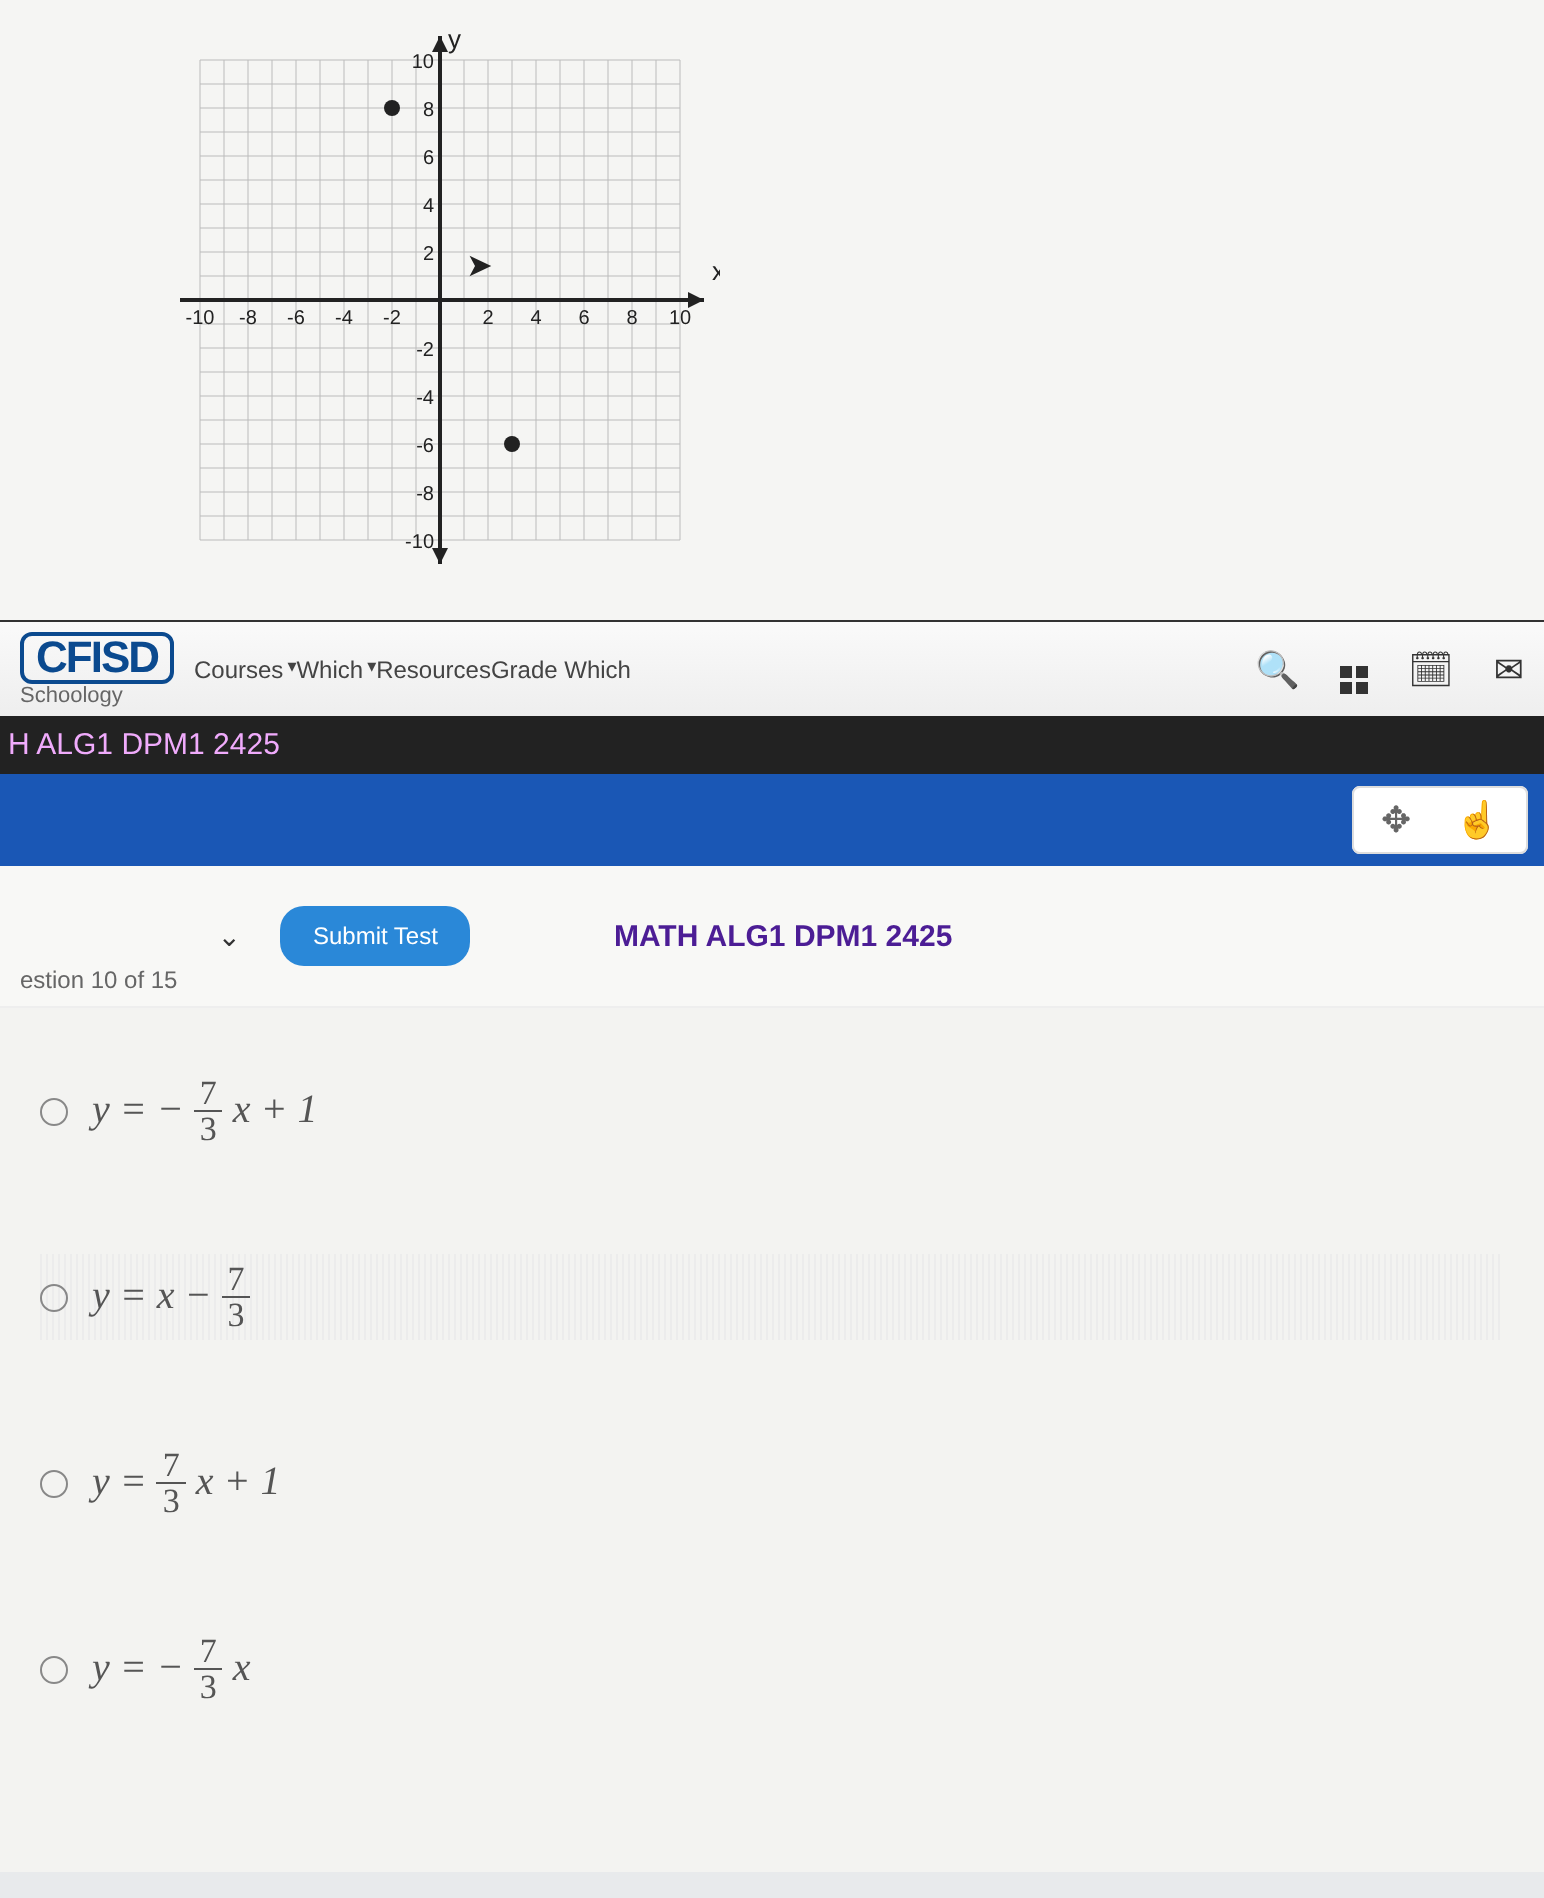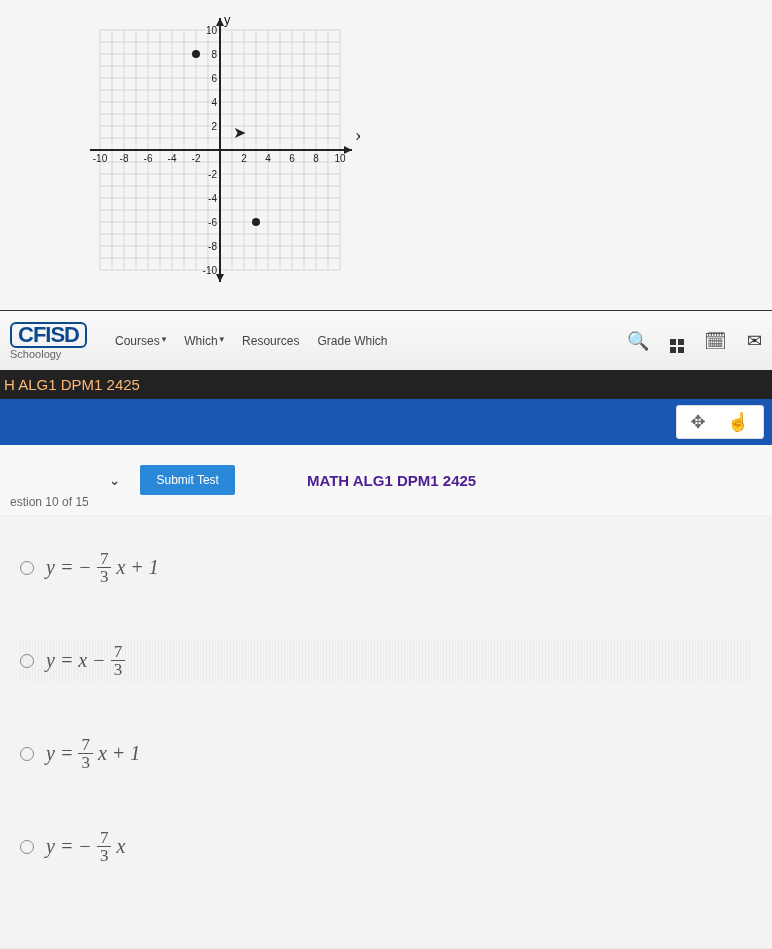--- a/index.html
+++ b/index.html
@@ -33,27 +33,26 @@
       position: absolute;
       left: 153px;
       top: 113px;
       font-size: 16px;
       color: #222;
       pointer-events: none;
     }
 
     .nav-bar {
       background: linear-gradient(#fafafa, #eee);
-      height: 60px;
+      height: 48px;
       display: flex;
       align-items: center;
       padding: 16px 10px;
       border-top: 1px solid #333;
       position: relative;
-      gap: 18px;
     }
     .logo-wrap {
       display: flex;
       flex-direction: column;
       align-items: flex-start;
       margin-right: 10px;
     }
     .logo-text {
       font-family: Arial Black, Arial, sans-serif;
       font-weight: 900;
@@ -94,21 +93,21 @@
       grid-template-rows: 6px 6px;
       gap: 2px;
     }
     .grid-icon span {
       background: #333;
       width: 6px; height: 6px;
     }
 
     .title-bar {
       background: #222;
-      color: #fdba74;
+      color: #f0abfc;
       padding: 6px 4px;
       font-size: 15px;
     }
     .blue-bar {
       background: #1a57b5;
       height: 46px;
       position: relative;
     }
     .tool-box {
       position: absolute;
@@ -143,21 +142,21 @@
       font-size: 14px;
       padding: 4px 8px;
       cursor: pointer;
     }
     .submit-btn {
       background: #2a88d8;
       color: #fff;
       font-size: 12px;
       padding: 8px 16px;
       border: none;
-      border-radius: 2px;
+      border-radius: 12px;
       cursor: pointer;
     }
     .test-title {
       margin-left: 60px;
       font-weight: bold;
       font-size: 15px;
       color: #4c1d95;
     }
 
     .answers {

